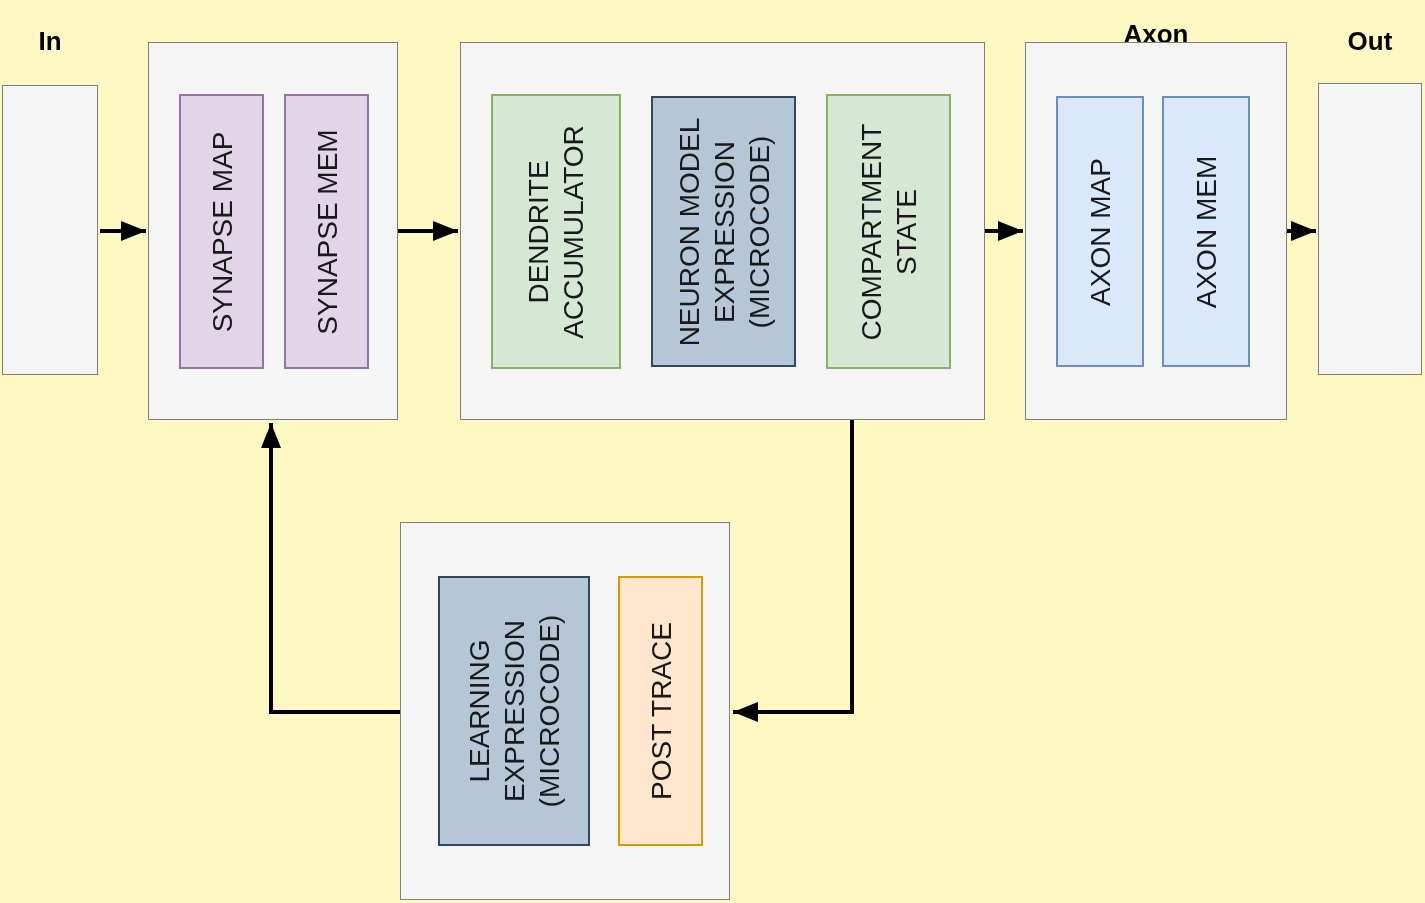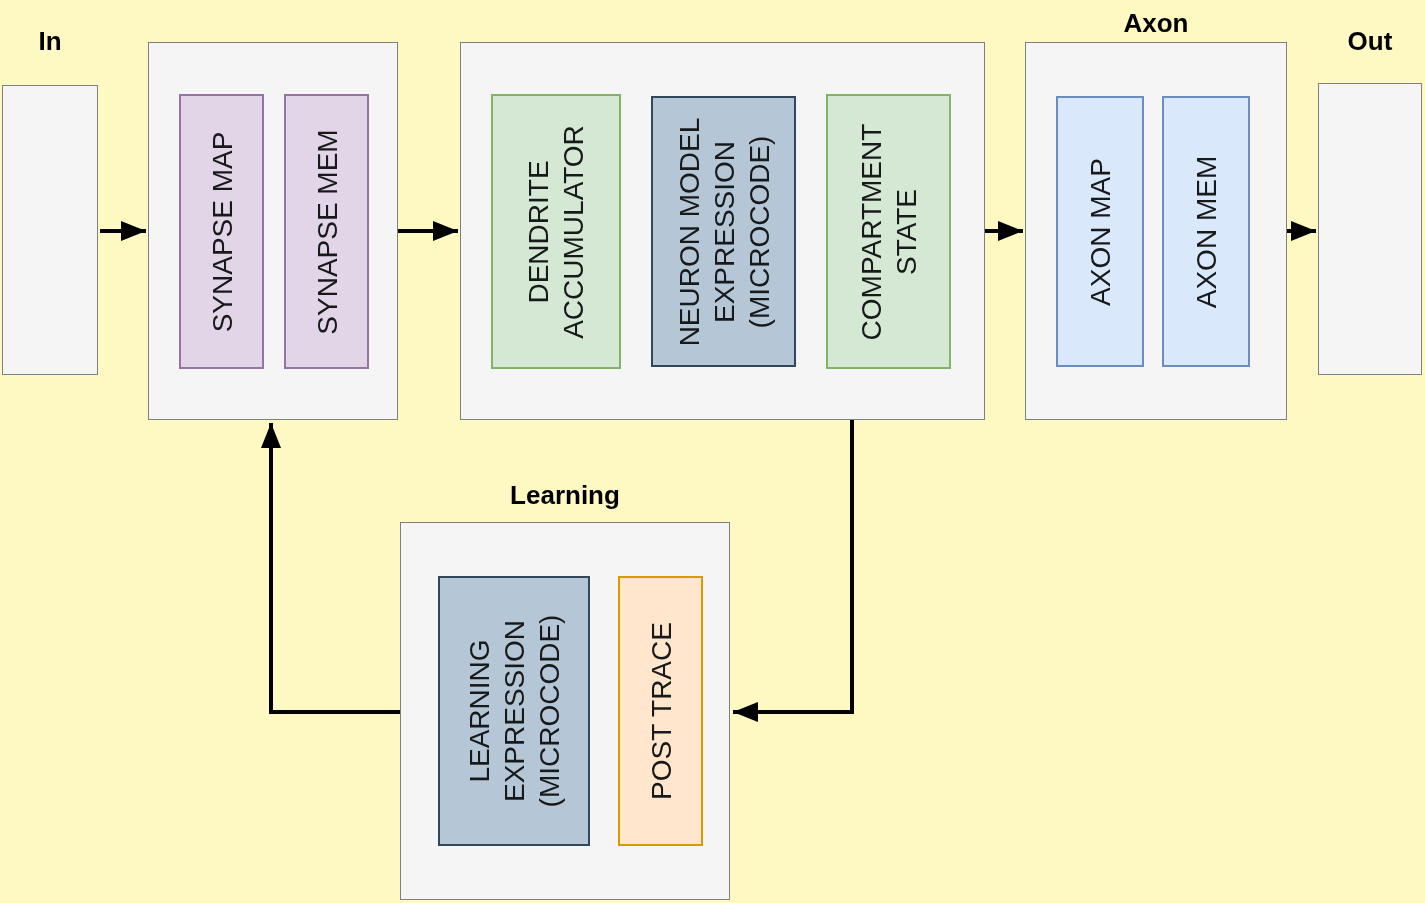--- a/index.html
+++ b/index.html
@@ -85,34 +85,33 @@
       <span class="vlabel">NEURON MODEL
 EXPRESSION
 (MICROCODE)</span>
     </div>
     <div class="cell green" style="left:365px; top:51px; width:125px; height:275px;">
       <span class="vlabel">COMPARTMENT
 STATE</span>
     </div>
   </div>
 
-  <div class="title" style="left:1025px; top:8px; width:262px;">Axon</div>
+  <div class="title" style="left:1025px; top:19px; width:262px;">Axon</div>
   <div class="group" style="left:1025px; top:42px; width:262px; height:378px;">
     <div class="cell blue" style="left:30px; top:53px; width:88px; height:271px;">
       <span class="vlabel">AXON MAP</span>
     </div>
     <div class="cell blue" style="left:136px; top:53px; width:88px; height:271px;">
       <span class="vlabel">AXON MEM</span>
     </div>
   </div>
 
   <div class="title" style="left:1318px; top:26px; width:104px;">Out</div>
   <div class="iobox" style="left:1318px; top:83px; width:104px; height:292px;"></div>
 
-  <div class="title" style="left:400px; top:480px; width:330px;">Learning</div>
   <div class="group" style="left:400px; top:522px; width:330px; height:378px;">
     <div class="cell micro" style="left:37px; top:53px; width:152px; height:270px;">
       <span class="vlabel">LEARNING
 EXPRESSION
 (MICROCODE)</span>
     </div>
     <div class="cell orange" style="left:217px; top:53px; width:85px; height:270px;">
       <span class="vlabel">POST TRACE</span>
     </div>
   </div>

